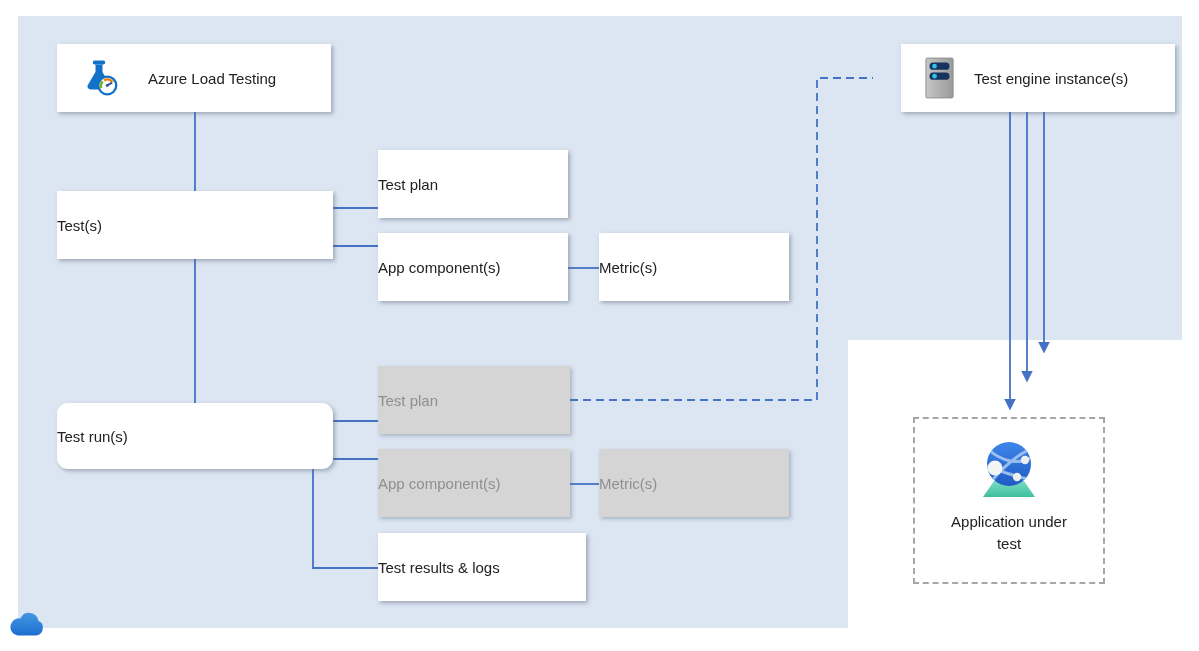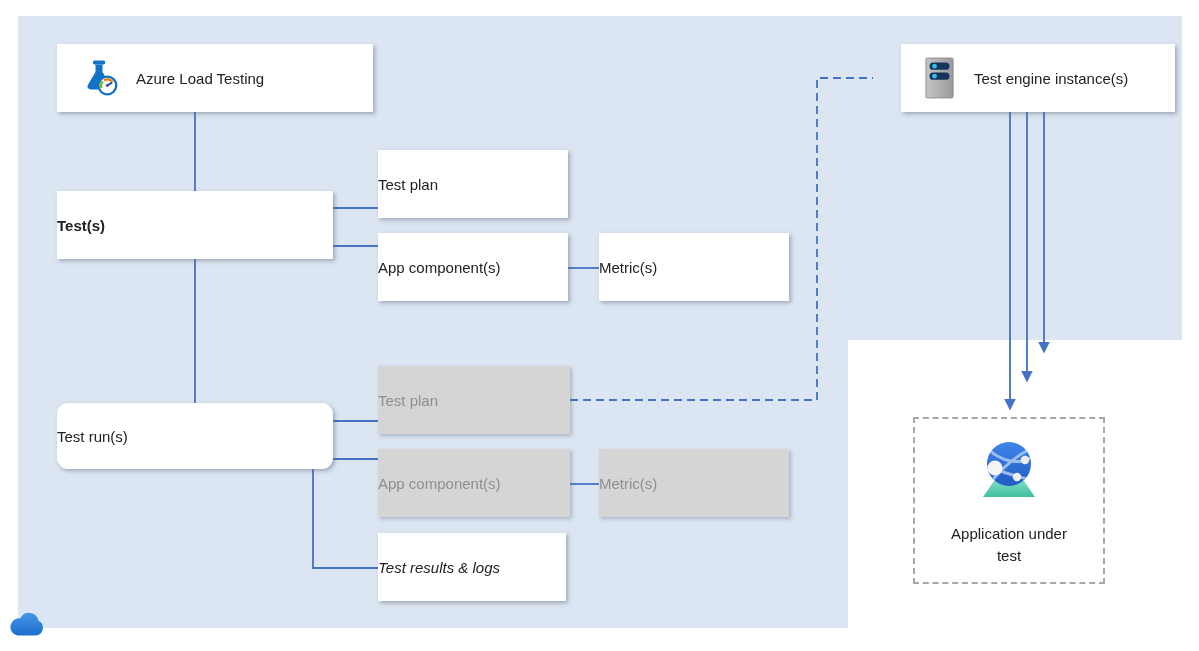--- a/index.html
+++ b/index.html
@@ -30,39 +30,39 @@
     position: absolute; z-index: 2;
     display: flex; align-items: center; justify-content: flex-start;
     font-size: 15px; color: var(--text-dark);
     background: var(--box-white);
     box-shadow: 2px 2px 4px rgba(96,106,122,0.5);
   }
   .node.gray { background: var(--box-gray); color: var(--text-gray); box-shadow: 2px 2px 4px rgba(96,106,122,0.4); }
   .node.iconbox { justify-content: flex-start; padding-left: 21px; }
   .node.iconbox .icon { margin-right: 16px; flex: 0 0 auto; display: flex; align-items: center; }
 
-  #node-azure         { left: 57px;  top: 44px;  width: 316px; height: 68px; }
-  #node-tests         { left: 57px;  top: 191px; width: 276px; height: 68px; font-weight: bold; }
+  #node-azure         { left: 57px;  top: 44px;  width: 274px; height: 68px; gap: 12px; }
+  #node-tests         { left: 57px;  top: 191px; width: 276px; height: 68px; }
   #node-testruns      { left: 57px;  top: 403px; width: 276px; height: 66px; border-radius: 11px; }
   #node-testplan      { left: 378px; top: 150px; width: 190px; height: 68px; }
   #node-appcomp       { left: 378px; top: 233px; width: 190px; height: 68px; }
   #node-metrics       { left: 599px; top: 233px; width: 190px; height: 68px; }
   #node-testplan-run  { left: 378px; top: 366px; width: 192px; height: 68px; }
   #node-appcomp-run   { left: 378px; top: 449px; width: 192px; height: 68px; }
   #node-metrics-run   { left: 599px; top: 449px; width: 190px; height: 68px; }
-  #node-results       { left: 378px; top: 533px; width: 188px; height: 68px; font-style: italic; }
+  #node-results       { left: 378px; top: 533px; width: 208px; height: 68px; }
   #node-engine        { left: 873px; top: 44px;  width: 274px; height: 68px; padding-left: 24px; margin-left: 28px; }
   #node-engine .icon  { margin-right: 20px; }
 
   #node-aut {
     left: 913px; top: 417px; width: 192px; height: 167px;
     background: transparent; box-shadow: none;
     border: 2px dashed var(--dashed-gray);
     flex-direction: column; justify-content: flex-start;
-    padding-top: 17px; z-index: 2; gap: 12px;
+    padding-top: 17px; z-index: 2;
   }
   #node-aut .aut-label {
     margin-top: 8px; text-align: center; width: 130px;
     line-height: 1.45; color: var(--text-dark); font-size: 15px;
   }
 
   #cloud-badge { position: absolute; left: 8px; top: 610px; z-index: 3; }
 </style>
 </head>
 <body>

